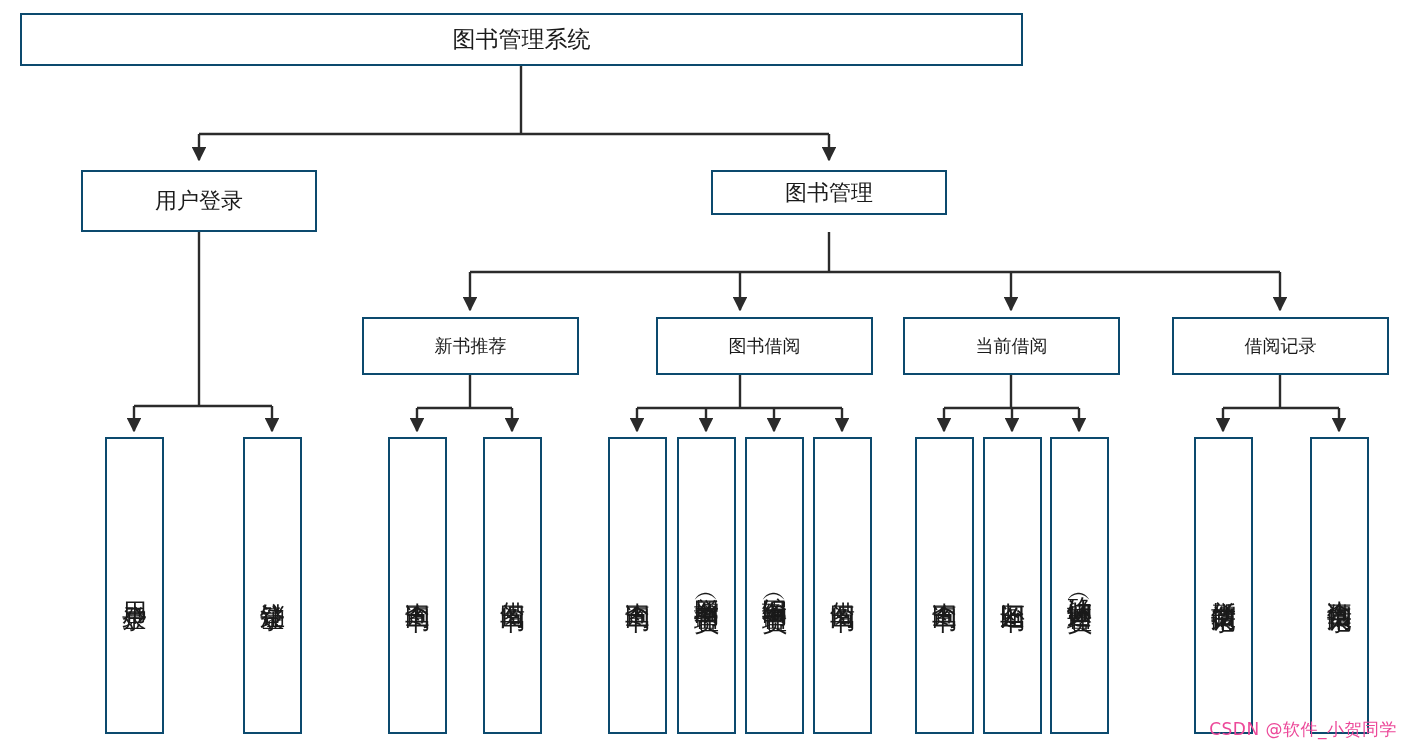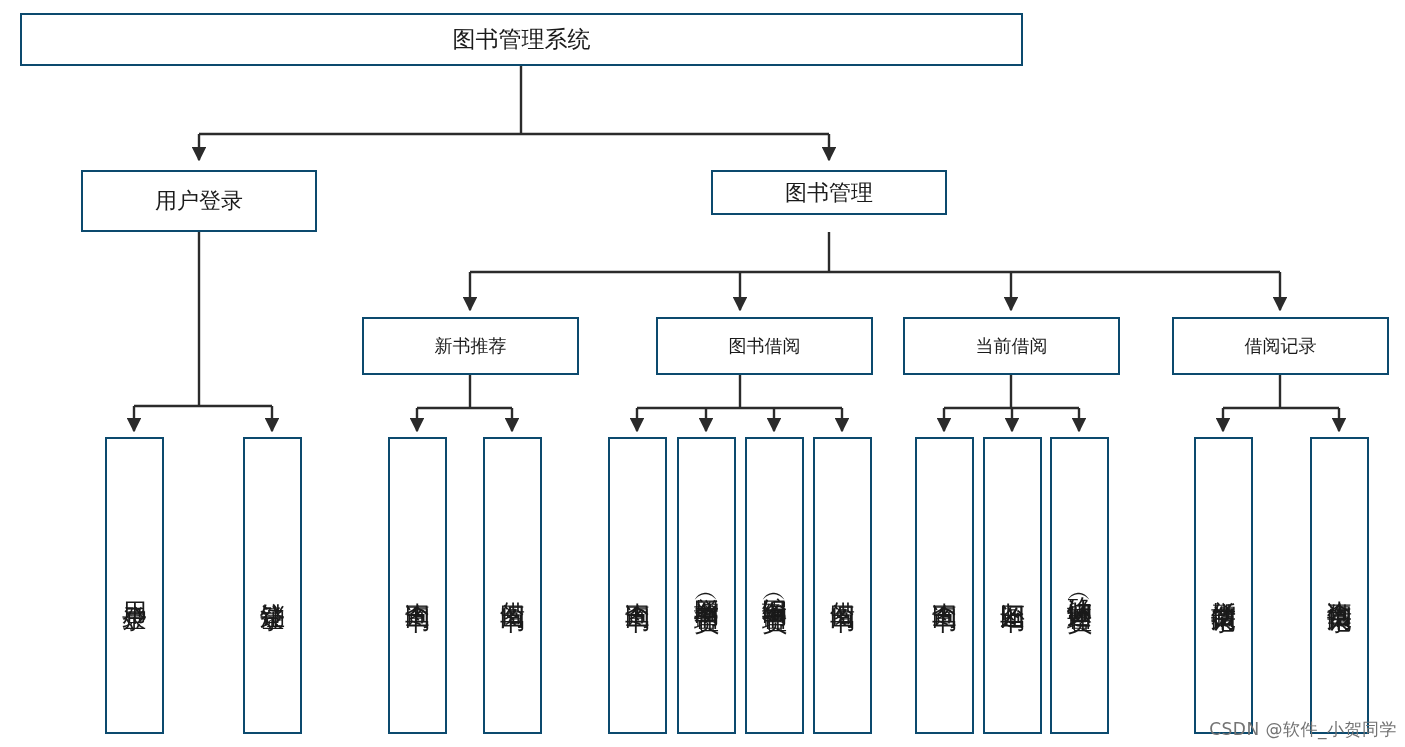--- a/index.html
+++ b/index.html
@@ -58,21 +58,21 @@
     font-size: 25px;
     letter-spacing: 2px;
     line-height: 1.0;
     white-space: nowrap;
   }
   .watermark {
     position: absolute;
     right: 8px;
     bottom: 6px;
     font-size: 17px;
-    color: #737373;
+    color: #ec4899;
     letter-spacing: 0.5px;
     white-space: nowrap;
   }
 </style>
 </head>
 <body>
 
 <div id="canvas">
 
   <svg class="connectors" viewBox="0 0 1405 747" xmlns="http://www.w3.org/2000/svg">

